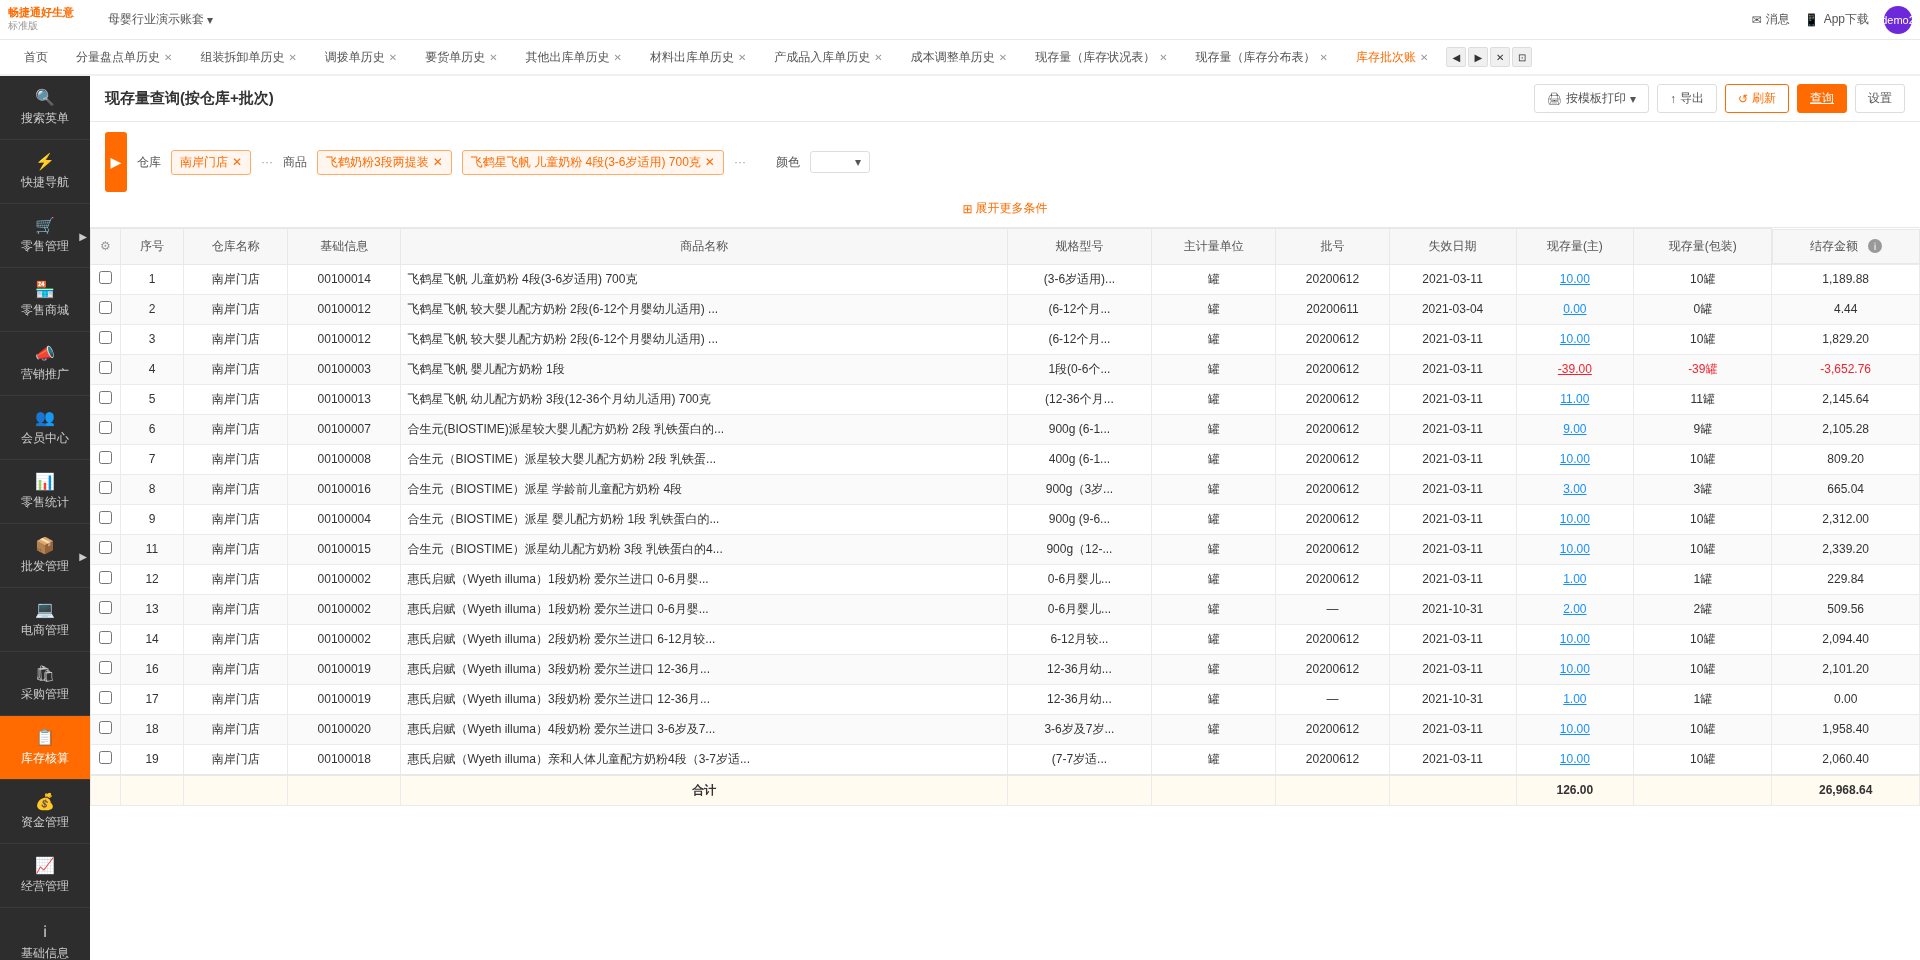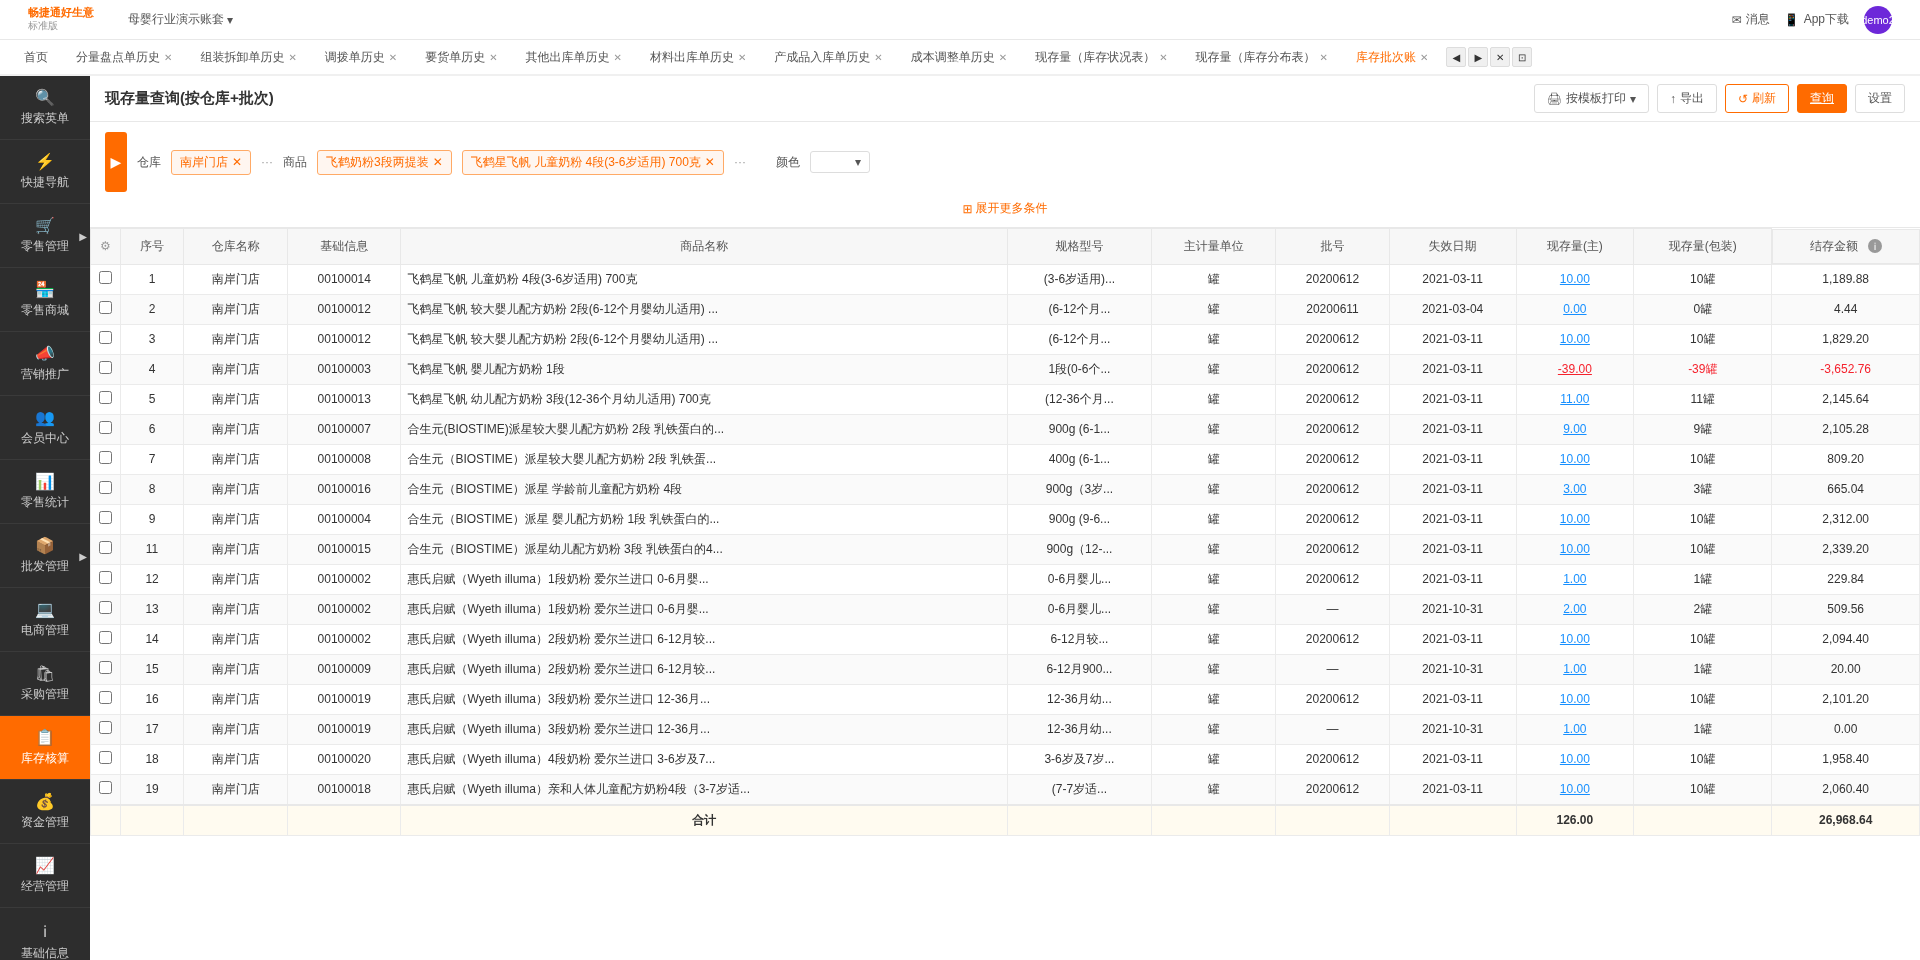--- a/index.html
+++ b/index.html
@@ -1,19 +1,19 @@
 <!DOCTYPE html>
 <html><head>
   <meta charset="utf-8">
   <style>
     * { box-sizing: border-box; margin: 0; padding: 0; }
     body { font-family: "Microsoft YaHei", Arial, sans-serif; font-size: 12px; background: #f5f5f5; color: #333; overflow: hidden; }
     
     
-    .top-bar { background: #fff; height: 40px; display: flex; align-items: center; padding: 0 28px; border-bottom: 1px solid #e8e8e8; gap: 10px; justify-content: flex-end; }
+    .top-bar { background: #fff; height: 40px; display: flex; align-items: center; padding: 0 8px; border-bottom: 1px solid #e8e8e8; gap: 10px; justify-content: flex-end; }
     .logo-area { display: flex; align-items: center; gap: 5px; width: 90px; min-width: 90px; }
     .logo-text { font-size: 11px; color: #ff6b00; font-weight: bold; line-height: 1.2; }
     .tab-nav-btn { width: 20px; height: 20px; background: #f0f0f0; border: 1px solid #ddd; border-radius: 2px; cursor: pointer; display: flex; align-items: center; justify-content: center; font-size: 10px; }
     .top-right { display: flex; align-items: center; gap: 15px; color: #555; font-size: 12px; }
     .top-right-item { display: flex; align-items: center; gap: 4px; cursor: pointer; }
     .avatar { width: 28px; height: 28px; border-radius: 50%; background: #6d28d9; display: flex; align-items: center; justify-content: center; color: white; font-size: 11px; }
 
     
     .nav-tabs { background: #fff; display: flex; align-items: center; padding: 0 10px; border-bottom: 2px solid #f0f0f0; overflow: hidden; height: 36px; }
     .nav-tab { padding: 8px 14px; font-size: 12px; cursor: pointer; white-space: nowrap; color: #555; display: flex; align-items: center; gap: 4px; position: relative; }
@@ -520,36 +520,20 @@
     <td>20200612</td>
     <td>2021-03-11</td>
     <td class="td-num-link">10.00</td>
     <td class="">10罐</td>
     <td class="">2,094.40</td>
   </tr>
             <tr>
     <td>
       <input type="checkbox" style="cursor: pointer;">
     </td>
-    <td>15</td>
-    <td>南岸门店</td>
-    <td>00100009</td>
-    <td class="td-left">惠氏启赋（Wyeth illuma）2段奶粉 爱尔兰进口 6-12月较...</td>
-    <td>6-12月900...</td>
-    <td>罐</td>
-    <td>—</td>
-    <td>2021-10-31</td>
-    <td class="td-num-link">1.00</td>
-    <td class="">1罐</td>
-    <td class="">20.00</td>
-  </tr>
-            <tr>
-    <td>
-      <input type="checkbox" style="cursor: pointer;">
-    </td>
     <td>16</td>
     <td>南岸门店</td>
     <td>00100019</td>
     <td class="td-left">惠氏启赋（Wyeth illuma）3段奶粉 爱尔兰进口 12-36月...</td>
     <td>12-36月幼...</td>
     <td>罐</td>
     <td>20200612</td>
     <td>2021-03-11</td>
     <td class="td-num-link">10.00</td>
     <td class="">10罐</td>

